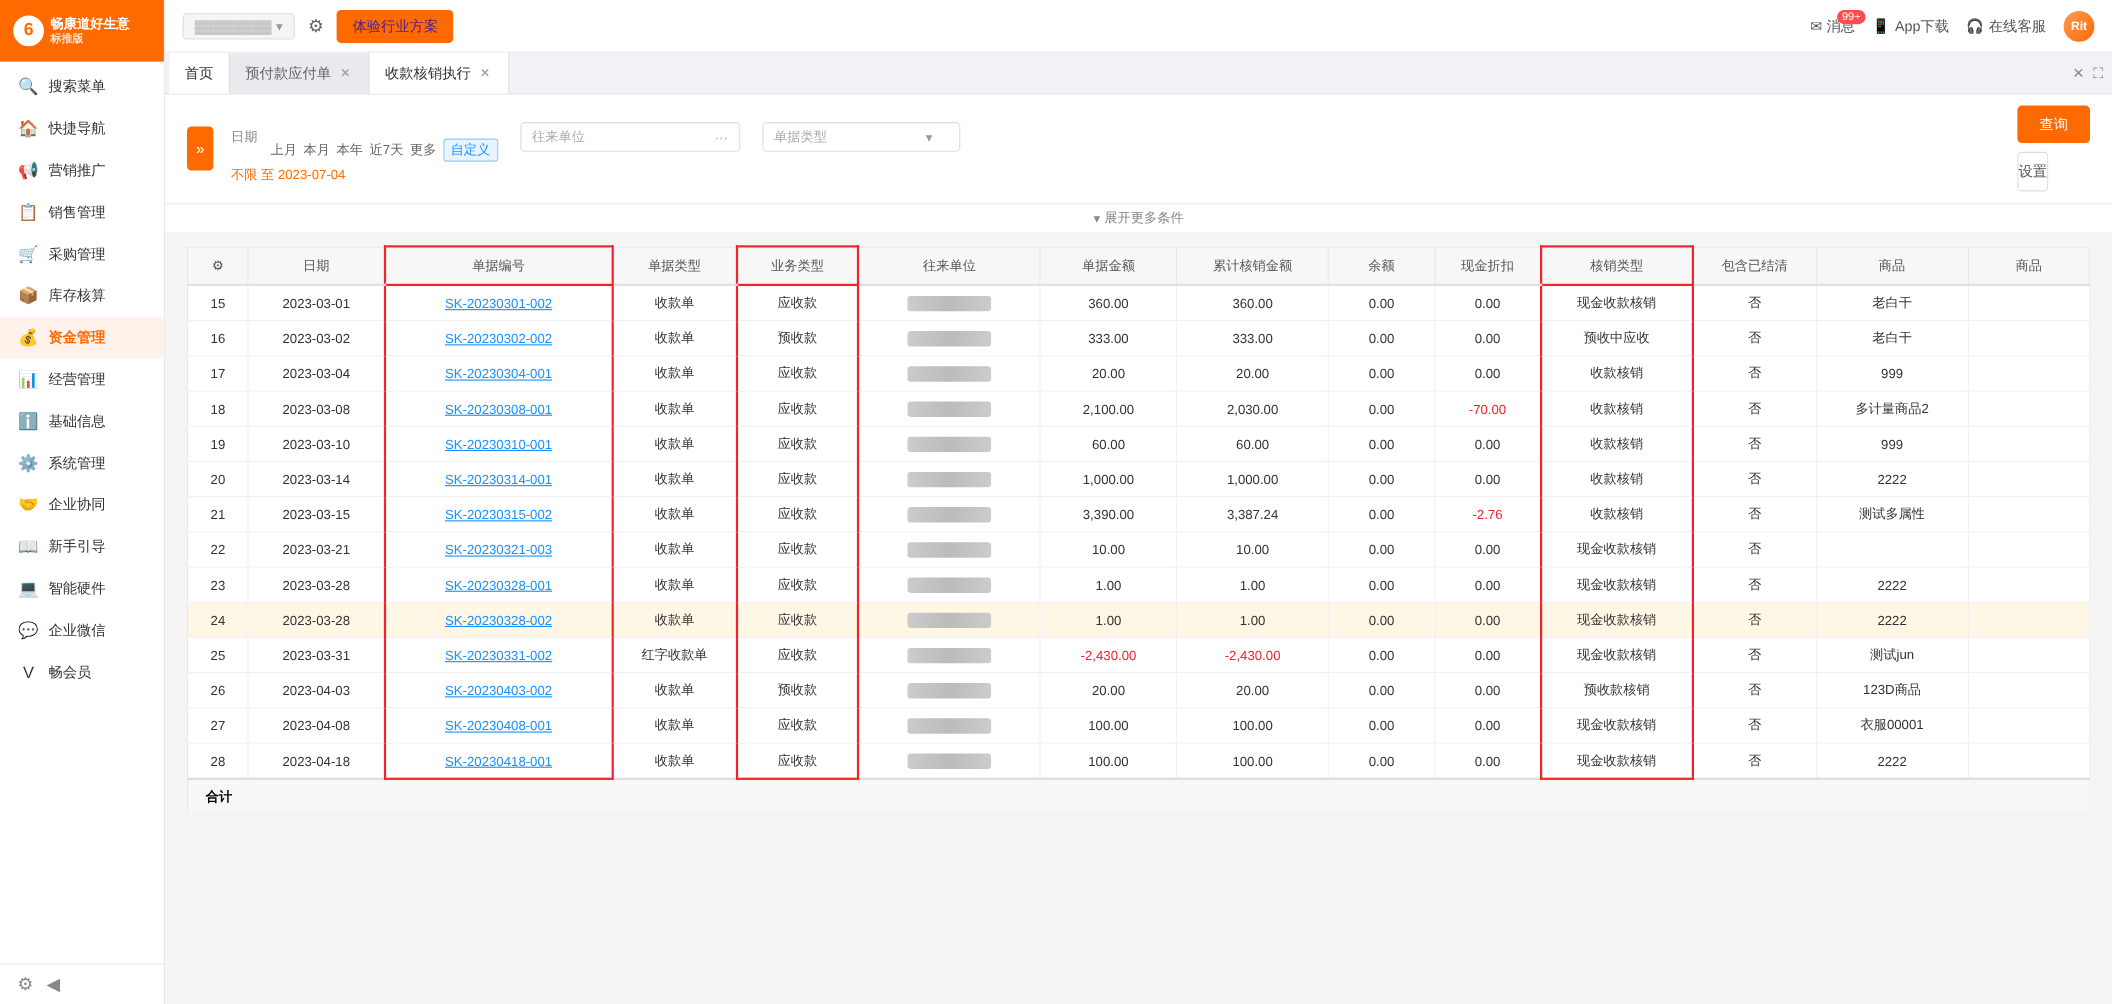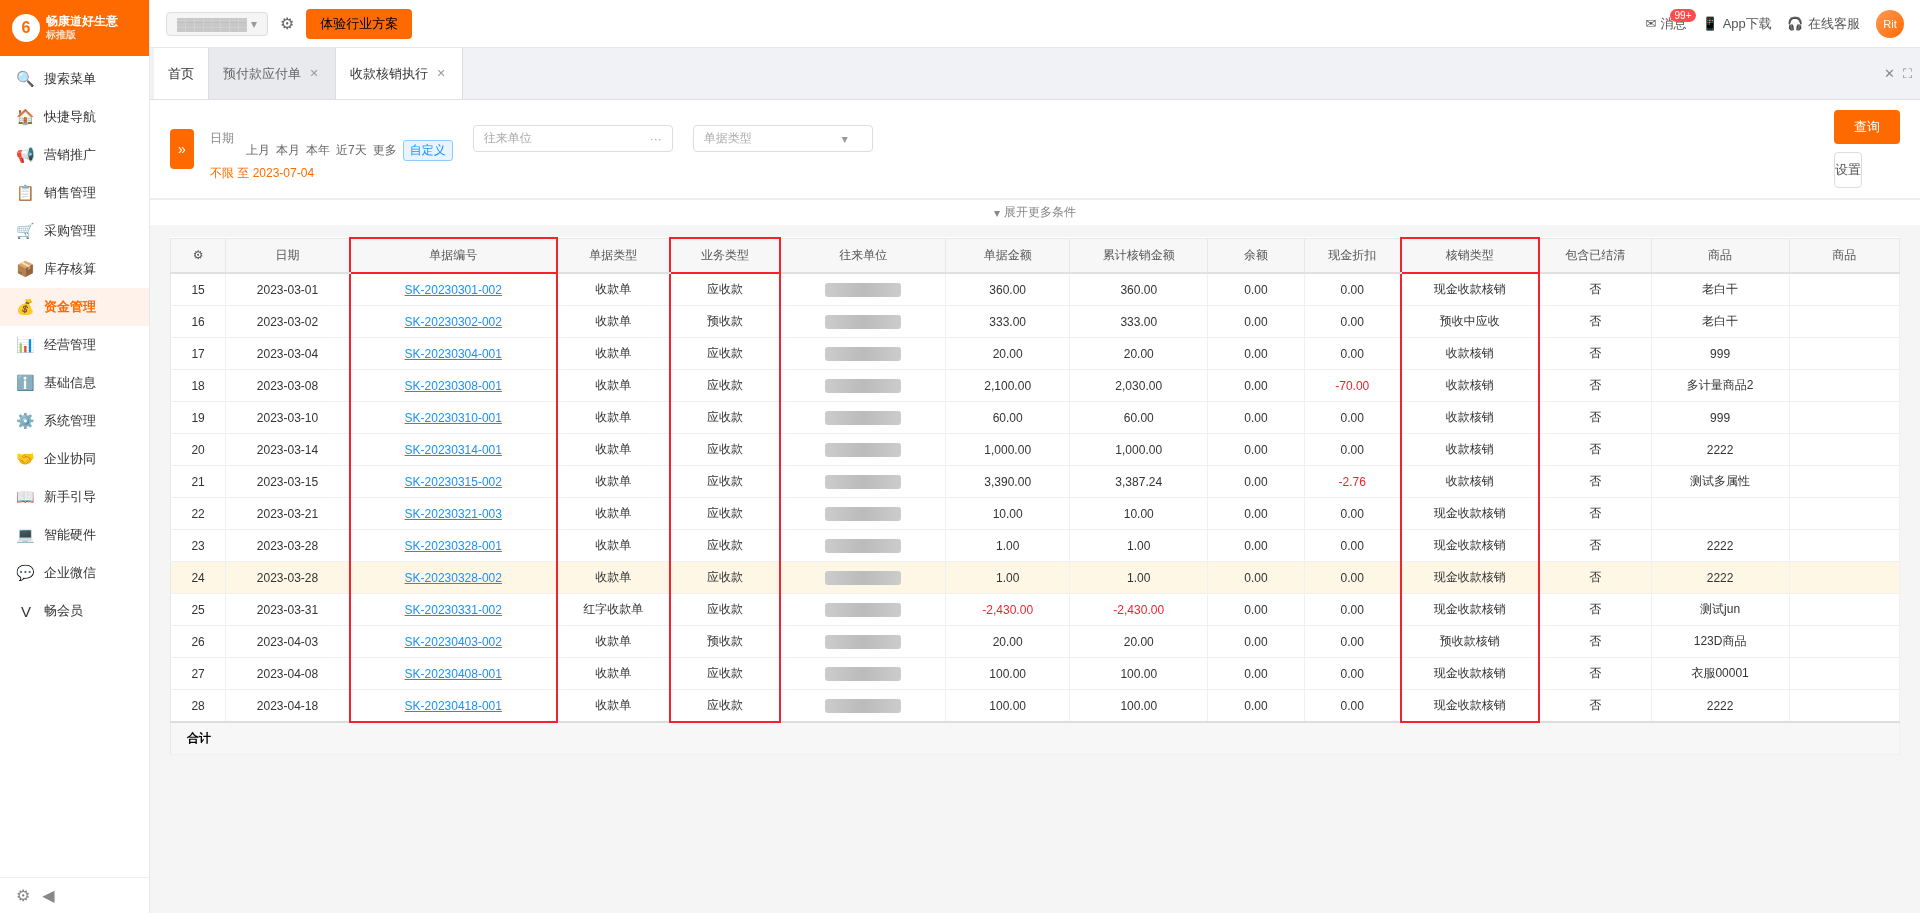--- a/index.html
+++ b/index.html
@@ -69,47 +69,47 @@
       height: 48px;
       flex-shrink: 0;
     }
     .topbar-dropdown {
       display: flex; align-items: center; gap: 4px;
       background: #f5f5f5; border: 1px solid #ddd; border-radius: 4px;
       padding: 4px 10px; cursor: pointer; font-size: 12px; color: #999;
     }
     .topbar-gear { font-size: 16px; color: #666; cursor: pointer; }
     .topbar-solution-btn {
-      background: #ff6a00; color: #000000;
+      background: #ff6a00; color: #4c1d95;
       border: none; border-radius: 4px;
       padding: 6px 14px; cursor: pointer; font-size: 13px; font-family: Liberation Mono, monospace;
     }
     .topbar-spacer { flex: 1; }
     .topbar-actions { display: flex; align-items: center; gap: 16px; font-size: 13px; color: #555; }
     .topbar-badge {
       position: relative; display: inline-flex; align-items: center; gap: 4px;
     }
     .badge-count {
       background: #ff4d4f; color: #fff; border-radius: 8px;
       font-size: 10px; padding: 1px 5px; position: absolute; top: -6px; right: -10px;
     }
     .topbar-avatar {
       width: 28px; height: 28px; border-radius: 50%;
       background: linear-gradient(135deg, #ff9a56, #ff6a00);
       display: flex; align-items: center; justify-content: center;
-      color: #fff; font-size: 11px; font-weight: normal;
+      color: #fff; font-size: 11px; font-weight: bold;
     }
 
     
     .tabbar {
       background: #f0f2f5;
       display: flex;
       align-items: center;
       border-bottom: 1px solid #e0e0e0;
-      height: 52px;
+      height: 38px;
       flex-shrink: 0;
       padding-left: 4px;
     }
     .tab {
       display: flex; align-items: center; gap: 6px;
       padding: 0 14px;
       height: 100%;
       cursor: pointer;
       font-size: 13px;
       color: #666;

